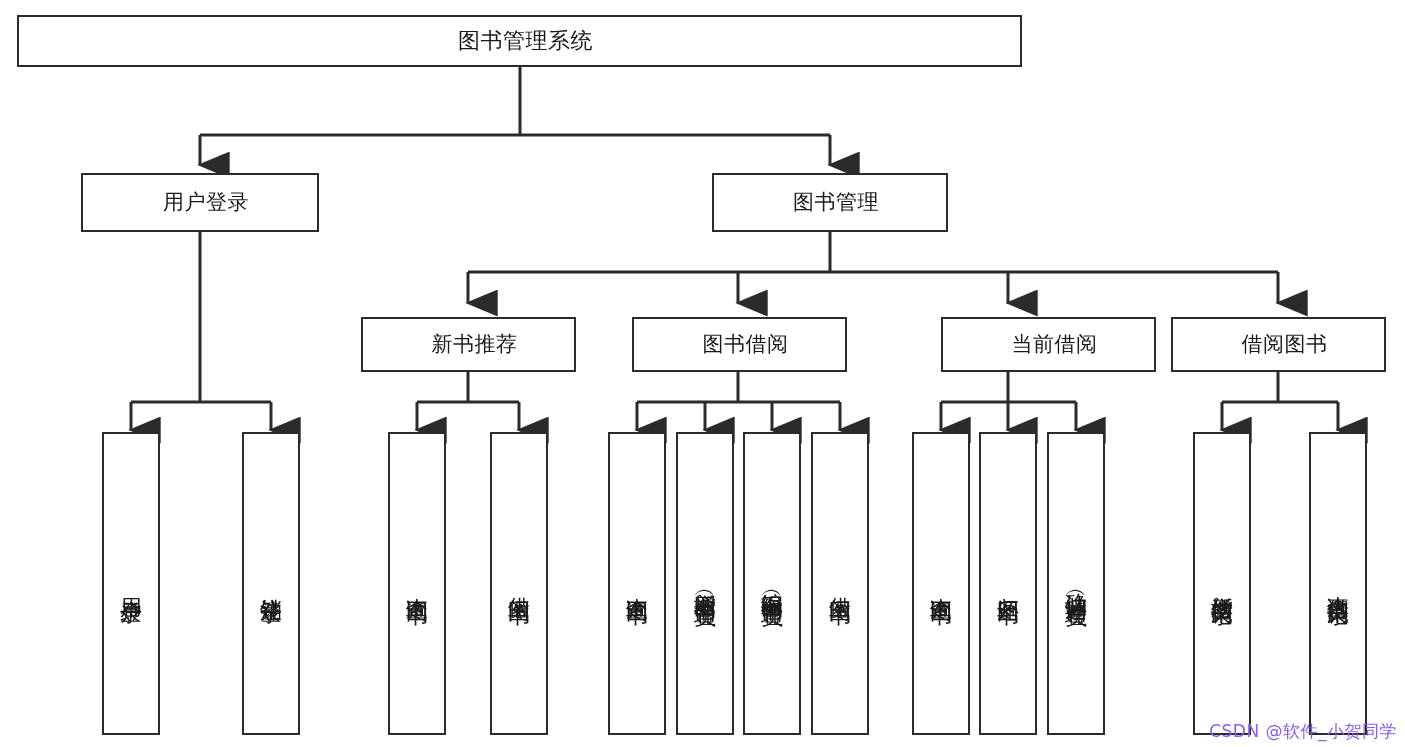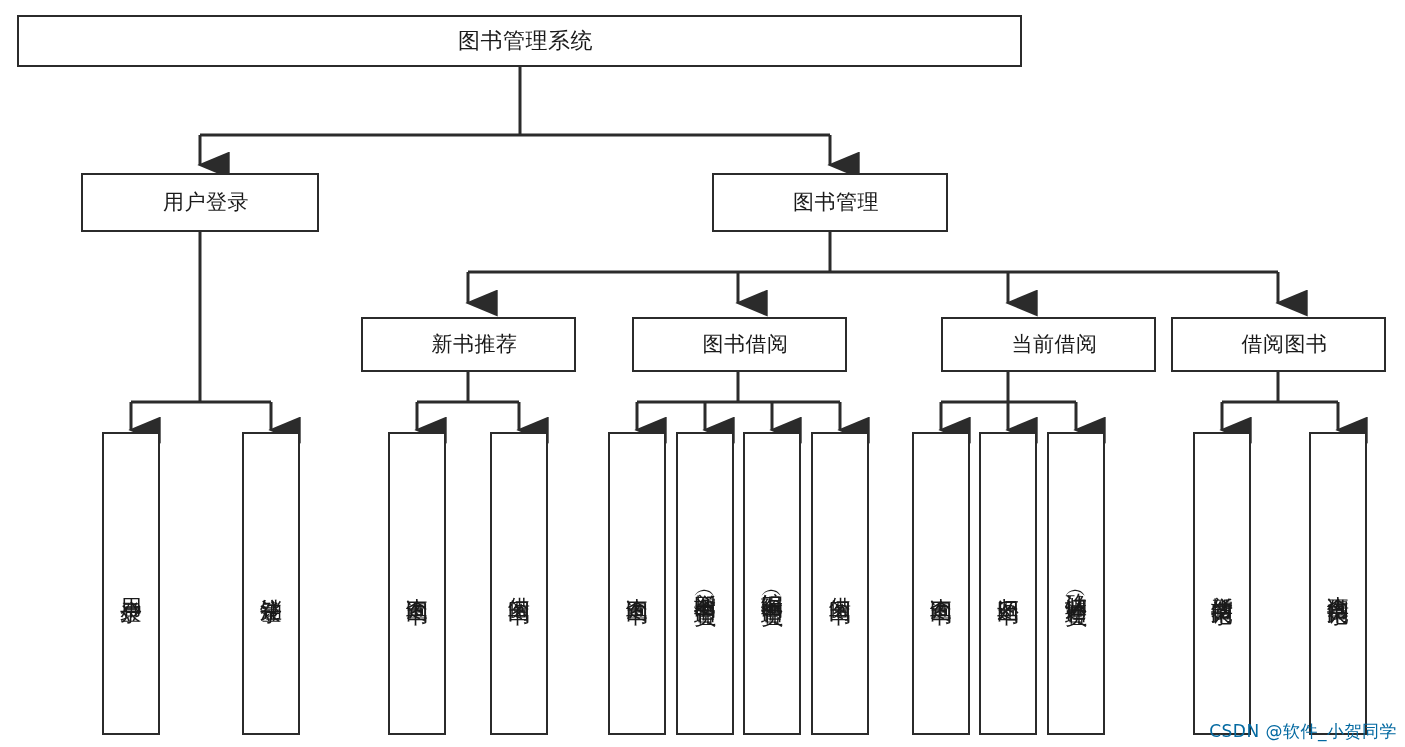--- a/index.html
+++ b/index.html
@@ -63,21 +63,21 @@
     font-size: 22px;
     letter-spacing: 2px;
     line-height: 1;
     white-space: nowrap;
   }
   #watermark {
     position: absolute;
     right: 8px;
     bottom: 4px;
     font-size: 17px;
-    color: #0369a1;
+    color: #8b5cf6;
     letter-spacing: 0.5px;
     white-space: nowrap;
     font-family: "DejaVu Sans", "Liberation Sans", sans-serif;
   }
 </style>
 </head>
 <body>
 
 <div id="canvas">
 

